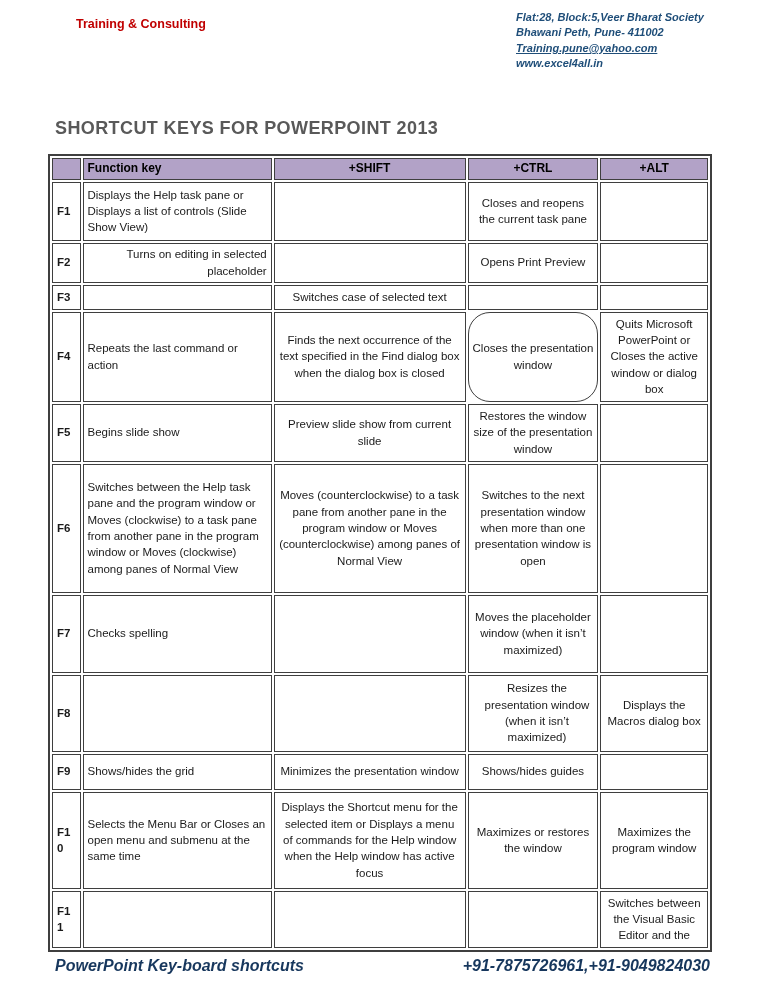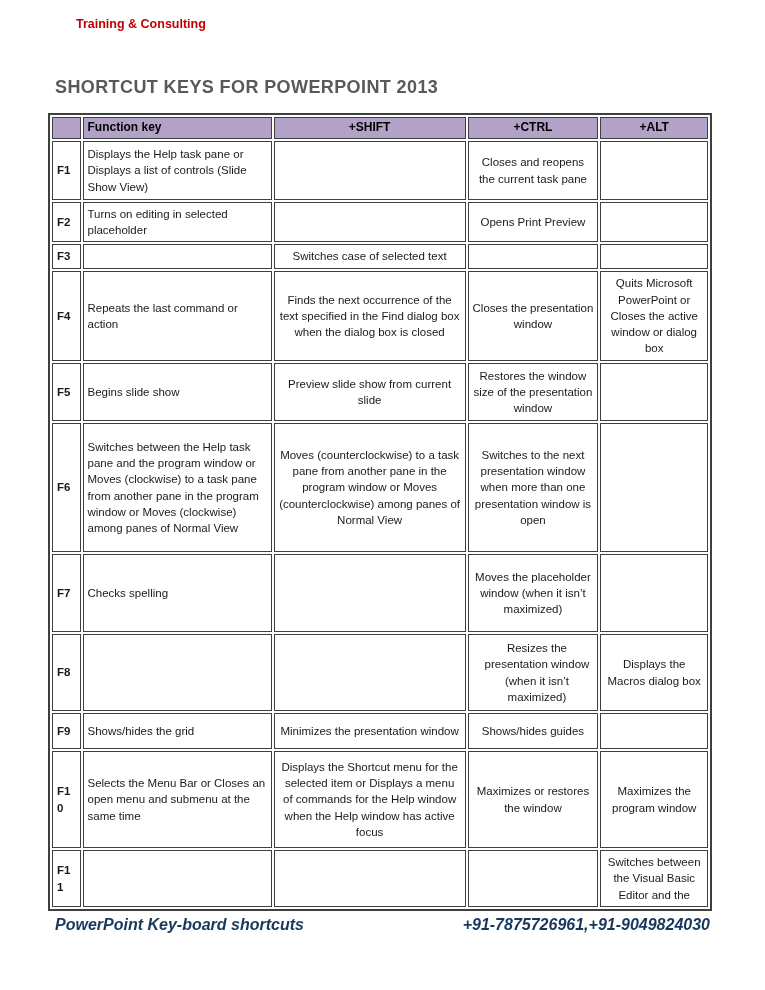--- a/index.html
+++ b/index.html
@@ -49,20 +49,26 @@
 </style>
 </head>
 <body>
 
 <div class="page">
 
   <div class="header">
     <div class="logo-block">
       <span class="logo-subtitle">Training &amp; Consulting</span>
     </div>
+    <div class="contact-block">
+      <div class="contact-line">Flat:28, Block:5,Veer Bharat Society</div>
+      <div class="contact-line">Bhawani Peth, Pune- 411002</div>
+      <div class="contact-line"><span class="contact-email">Training.pune@yahoo.com</span></div>
+      <div class="contact-line">www.excel4all.in</div>
+    </div>
   </div>
 
   <div class="doc-title">SHORTCUT KEYS FOR POWERPOINT 2013</div>
 
   <div class="table-wrap">
     <table class="shortcut-table">
       <colgroup>
         <col class="col-key-w">
           <col class="col-function-w">
           <col class="col-shift-w">
@@ -81,37 +87,37 @@
       <tbody id="table-body">
           <tr>
             <td class="cell-key" style="height: 55px;">F1</td>
             <td class="cell-function" style="height: 55px;">Displays the Help task pane or Displays a list of controls (Slide Show View)</td>
             <td class="cell-shift" style="height: 55px;"></td>
             <td class="cell-ctrl" style="height: 55px;">Closes and reopens the current task pane</td>
             <td class="cell-alt" style="height: 55px;"></td>
           </tr>
           <tr>
             <td class="cell-key" style="height: 36px;">F2</td>
-            <td class="cell-function" style="height: 36px;">Turns on editing in selected placeholder</td>
+            <td class="cell-function" style="height: 36px; text-align: right;">Turns on editing in selected placeholder</td>
             <td class="cell-shift" style="height: 36px;"></td>
             <td class="cell-ctrl" style="height: 36px;">Opens Print Preview</td>
             <td class="cell-alt" style="height: 36px;"></td>
           </tr>
           <tr>
             <td class="cell-key" style="height: 21px;">F3</td>
             <td class="cell-function" style="height: 21px;"></td>
             <td class="cell-shift" style="height: 21px;">Switches case of selected text</td>
             <td class="cell-ctrl" style="height: 21px;"></td>
             <td class="cell-alt" style="height: 21px;"></td>
           </tr>
           <tr>
             <td class="cell-key" style="height: 86px;">F4</td>
             <td class="cell-function" style="height: 86px;">Repeats the last command or action</td>
             <td class="cell-shift" style="height: 86px;">Finds the next occurrence of the text specified in the Find dialog box when the dialog box is closed</td>
-            <td class="cell-ctrl" style="height: 86px;">Closes the presentation window</td>
+            <td class="cell-ctrl" style="height: 86px; border-radius: 22px;">Closes the presentation window</td>
             <td class="cell-alt" style="height: 86px;">Quits Microsoft PowerPoint or Closes the active window or dialog box</td>
           </tr>
           <tr>
             <td class="cell-key" style="height: 54px;">F5</td>
             <td class="cell-function" style="height: 54px;">Begins slide show</td>
             <td class="cell-shift" style="height: 54px;">Preview slide show from current slide</td>
             <td class="cell-ctrl" style="height: 54px;">Restores the window size of the presentation window</td>
             <td class="cell-alt" style="height: 54px;"></td>
           </tr>
           <tr>

